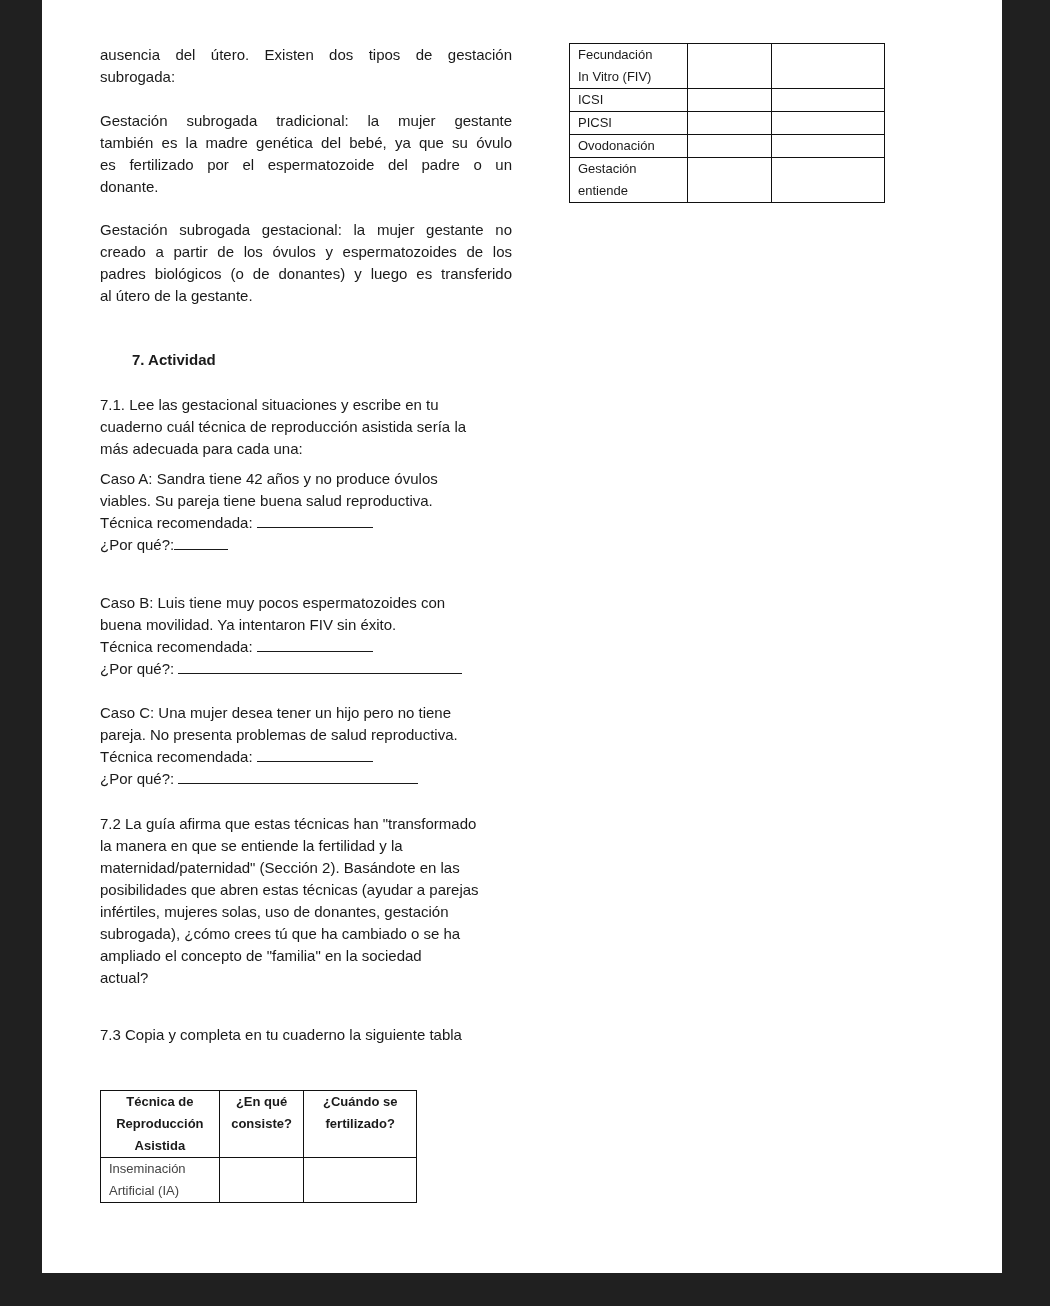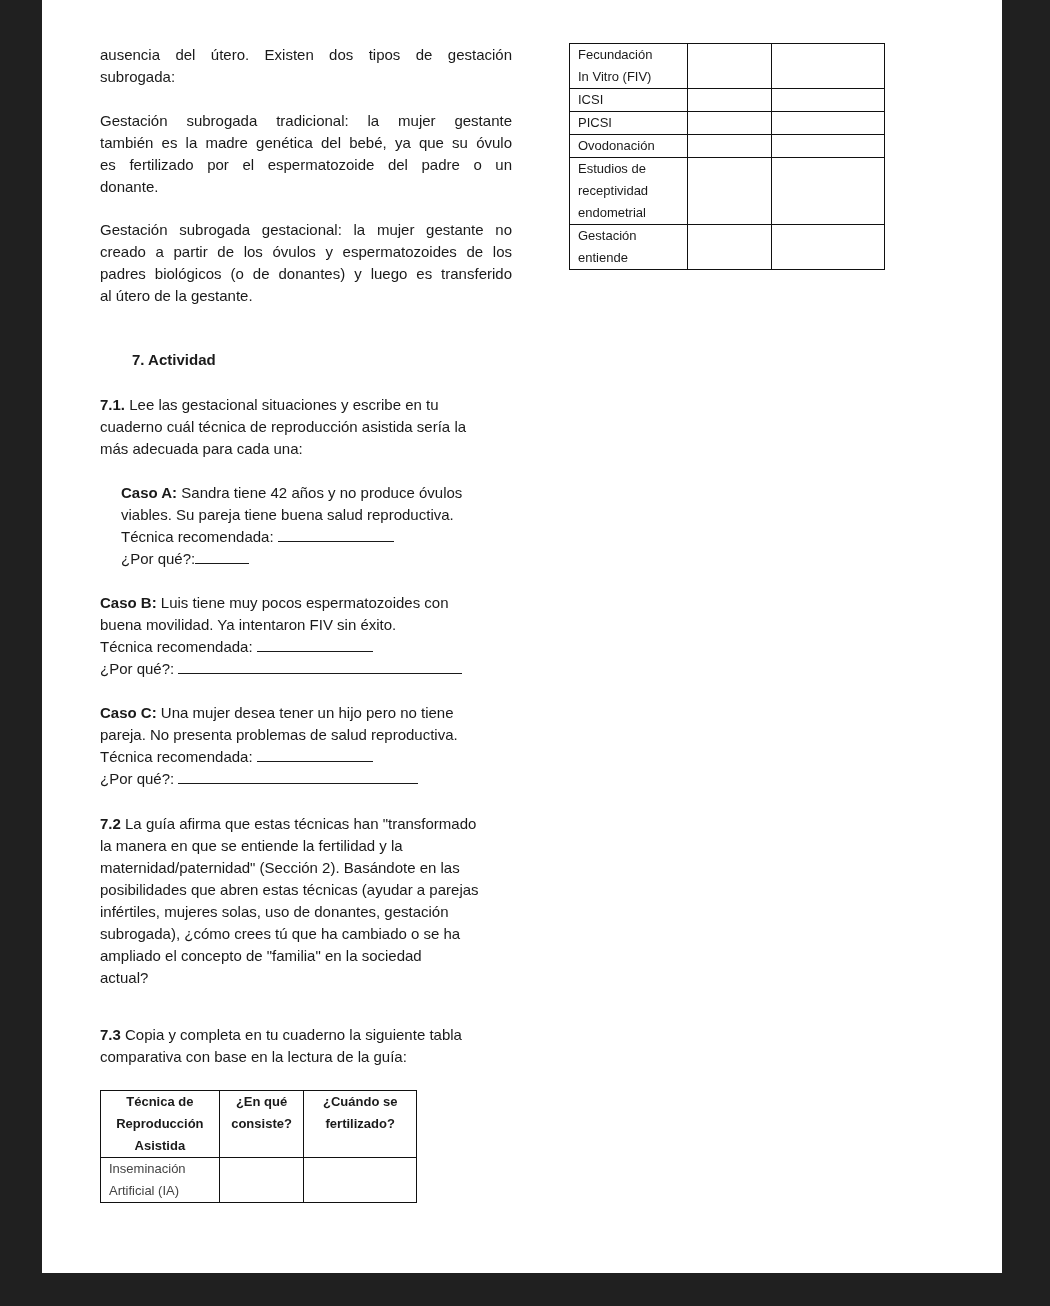--- a/index.html
+++ b/index.html
@@ -6,21 +6,21 @@
   body {
     width: 1050px; height: 1306px; background: #202020; position: relative; overflow: hidden;
     font-family: "Liberation Sans", sans-serif; color: #1a1a1a;
   }
   .page {
     position: absolute; left: 42px; top: 0; width: 960px; height: 1273px; background: #ffffff;
   }
   .txt { position: absolute; left: 58px; width: 412px; font-size: 15px; line-height: 22px; }
   .line { display: block; white-space: nowrap; }
   .jline { display: block; text-align: justify; text-align-last: justify; }
-  b { font-weight: bold; }
+  b { font-weight: normal; }
   .blank { display: inline-block; border-bottom: 1px solid #1a1a1a; height: 15px; vertical-align: baseline; }
   table.grid { position: absolute; border-collapse: collapse; font-size: 13px; line-height: 22px; }
   table.grid td, table.grid th { border: 1.5px solid #111; padding: 0 8px; vertical-align: top; }
   #tblRight { left: 527px; top: 43px; width: 316px; }
   #tblBottom { left: 58px; top: 1090px; width: 317px; }
   #tblBottom th { font-weight: bold; text-align: center; padding: 0 1px; }
   #tblBottom td.lead { color: #444; }
 </style>
 </head>
 <body>
@@ -47,21 +47,21 @@
   </div>
 
   <div class="txt" style="top:349px; font-weight:bold;margin-left:32px;">7. Actividad</div>
 
   <div class="txt" style="top:394px;">
     <span class="line"><b>7.1.</b><span> Lee las gestacional situaciones y escribe en tu</span></span>
     <span class="line">cuaderno cuál técnica de reproducción asistida sería la</span>
     <span class="line">más adecuada para cada una:</span>
   </div>
 
-  <div class="txt" style="top:482px;margin-left:21px;">
+  <div class="txt" style="top:468px;">
     <span class="line"><b>Caso A:</b><span> Sandra tiene 42 años y no produce óvulos</span></span>
     <span class="line">viables. Su pareja tiene buena salud reproductiva.</span>
     <span class="line"><span>Técnica recomendada: </span><span class="blank" style="width:116px;"></span></span>
     <span class="line"><span>¿Por qué?:</span><span class="blank" style="width:54px;"></span></span>
   </div>
 
   <div class="txt" style="top:592px;">
     <span class="line"><b>Caso B:</b><span> Luis tiene muy pocos espermatozoides con</span></span>
     <span class="line">buena movilidad. Ya intentaron FIV sin éxito.</span>
     <span class="line"><span>Técnica recomendada: </span><span class="blank" style="width:116px;"></span></span>
@@ -81,21 +81,20 @@
     <span class="line">maternidad/paternidad" (Sección 2). Basándote en las</span>
     <span class="line">posibilidades que abren estas técnicas (ayudar a parejas</span>
     <span class="line">infértiles, mujeres solas, uso de donantes, gestación</span>
     <span class="line">subrogada), ¿cómo crees tú que ha cambiado o se ha</span>
     <span class="line">ampliado el concepto de "familia" en la sociedad</span>
     <span class="line">actual?</span>
   </div>
 
   <div class="txt" style="top:1024px;">
     <span class="line"><b>7.3</b><span> Copia y completa en tu cuaderno la siguiente tabla</span></span>
-    <span class="line">comparativa con base en la lectura de la guía:</span>
   </div>
 
   <table class="grid" id="tblBottom">
     <colgroup>
         <col style="width:119px">
         <col style="width:85px">
         <col style="width:113px">
       </colgroup>
     <tbody>
         <tr style="height:67px;">
@@ -153,29 +152,20 @@
       <td></td>
       <td></td>
     </tr>
     <tr style="height:23px;">
       <td>
             <span class="line">Ovodonación</span>
           </td>
       <td></td>
       <td></td>
     </tr>
-    <tr style="height:66px;">
-      <td>
-        <span class="line">Estudios de</span>
-        <span class="line">receptividad</span>
-        <span class="line">endometrial</span>
-      </td>
-      <td></td>
-      <td></td>
-    </tr>
     <tr style="height:44px;">
       <td>
         <span class="line">Gestación</span>
         <span class="line">entiende</span>
       </td>
       <td></td>
       <td></td>
     </tr>
   </tbody>
     </table>

